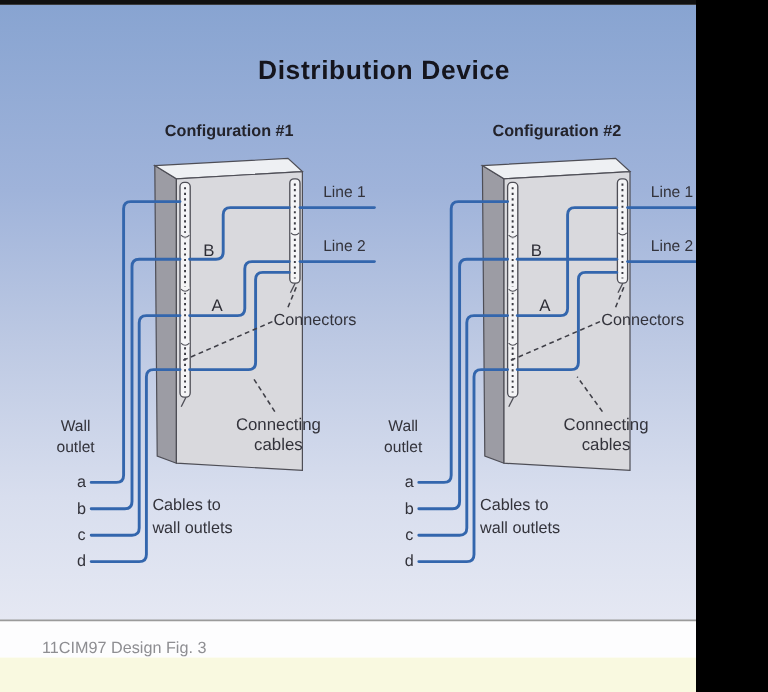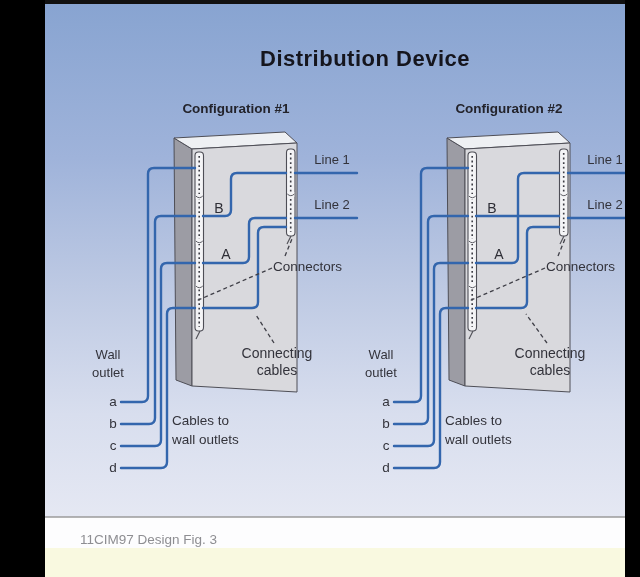--- a/index.html
+++ b/index.html
@@ -1,18 +1,18 @@
 <!DOCTYPE html>
 <html><head>
 <meta charset="utf-8">
 <style>
   html,body{margin:0;padding:0;background:#000;}
   .screen{
     position:relative;width:580px;height:577px;overflow:hidden;
-    font-family:"Liberation Sans",sans-serif;background:#e5e8f3;margin-left:45px;
+    font-family:"Liberation Sans",sans-serif;background:#e5e8f3;
   }
   svg{position:absolute;inset:0;display:block;}
   text{font-family:"Liberation Sans",sans-serif;fill:#2b2b33;}
   .main-title{font-size:22px;font-weight:bold;fill:#15151d;letter-spacing:.5px;}
   .cfg-title{font-size:13.5px;font-weight:bold;fill:#23232b;}
   .lbl{font-size:13.5px;fill:#33333b;}
   .lbl-sm{font-size:13px;fill:#33333b;}
   .lbl-lg{font-size:14px;fill:#33333b;}
   .cable-id{font-size:14px;fill:#2e2e36;}
   .caption{font-size:13.5px;fill:#8e8e92;}

